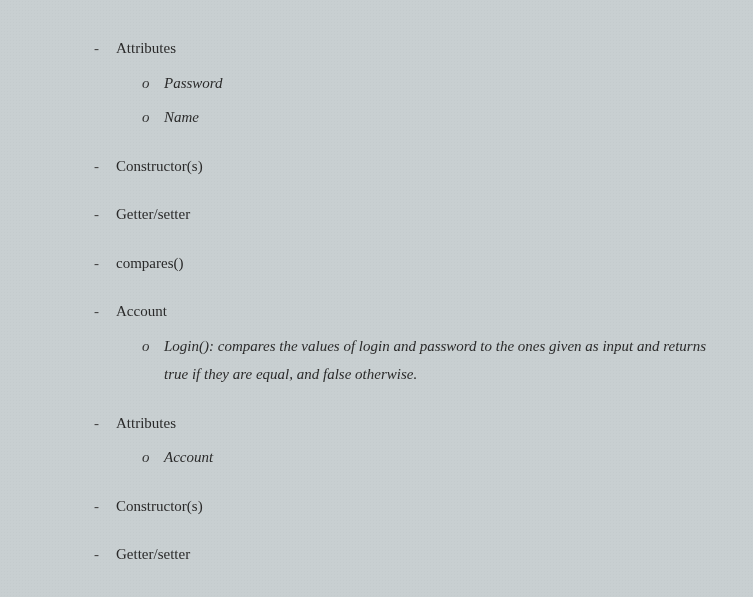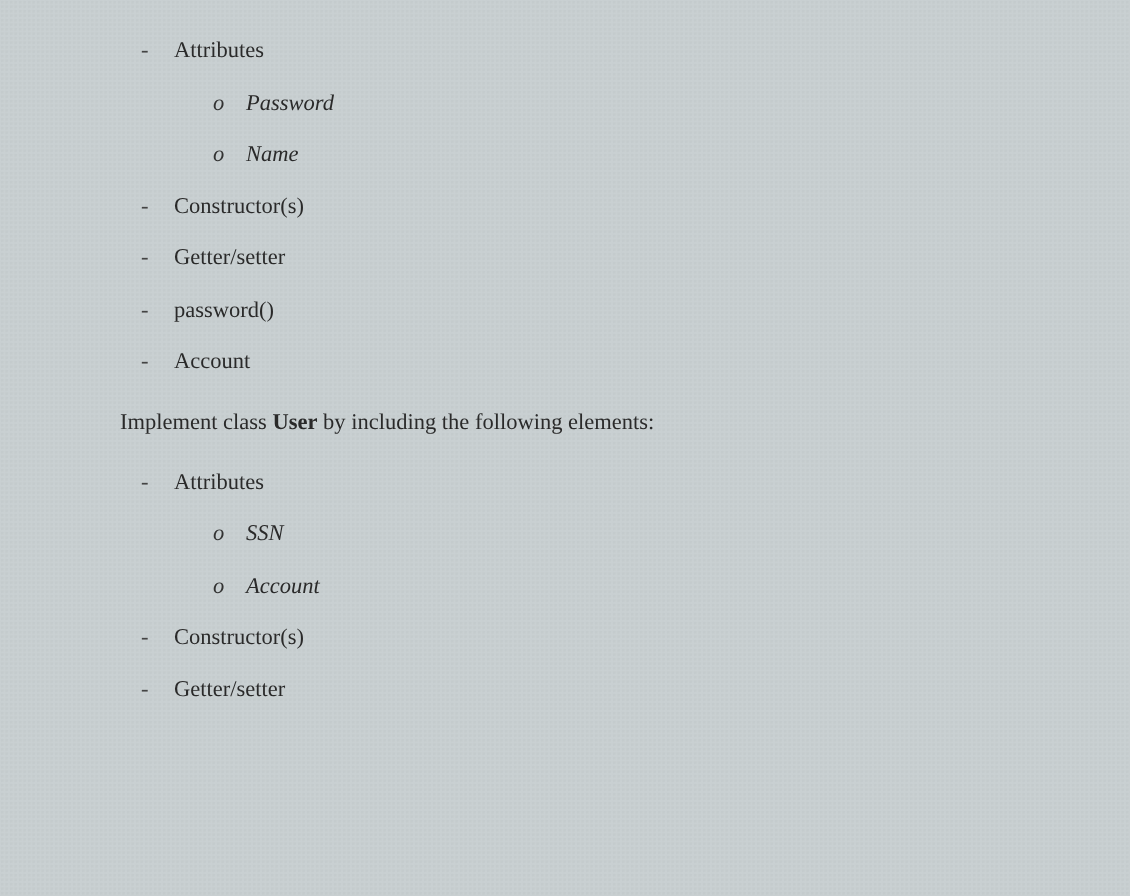--- a/index.html
+++ b/index.html
@@ -27,21 +27,21 @@
       line-height: 1.6;
     }
     ul.dash {
       list-style: none;
       padding: 0;
       margin: 0 0 14px 0;
     }
     ul.dash > li {
       position: relative;
       padding-left: 36px;
-      margin: 6px 0;
+      margin: 20px 0;
       line-height: 1.9;
     }
     ul.dash > li::before {
       content: "-";
       position: absolute;
       left: 14px;
       top: 0;
       color: #444;
     }
     ul.circle {
@@ -78,35 +78,34 @@
   <ul class="dash">
     <li>
       <span>Attributes</span>
       <ul class="circle">
         <li><span>Password</span></li>
         <li><span>Name</span></li>
       </ul>
     </li>
     <li><span>Constructor(s)</span></li>
     <li><span>Getter/setter</span></li>
-    <li><span>password()</span></li>
+    <li><span>compares()</span></li>
     <li>
       <span>Account</span>
+      <ul class="circle">
+        <li><span class="desc">Login(): compares the values of login and password to the ones given as input and returns true if they are equal, and false otherwise.</span></li>
+      </ul>
     </li>
   </ul>
 
-  <p class="para">
-    <span>Implement class </span><span class="bold">User</span><span> by including the following elements:</span>
-  </p>
 
   <ul class="dash">
     <li>
       <span>Attributes</span>
       <ul class="circle">
-        <li><span>SSN</span></li>
         <li><span>Account</span></li>
       </ul>
     </li>
     <li><span>Constructor(s)</span></li>
     <li><span>Getter/setter</span></li>
 
   </ul>
 
 </div>
 

